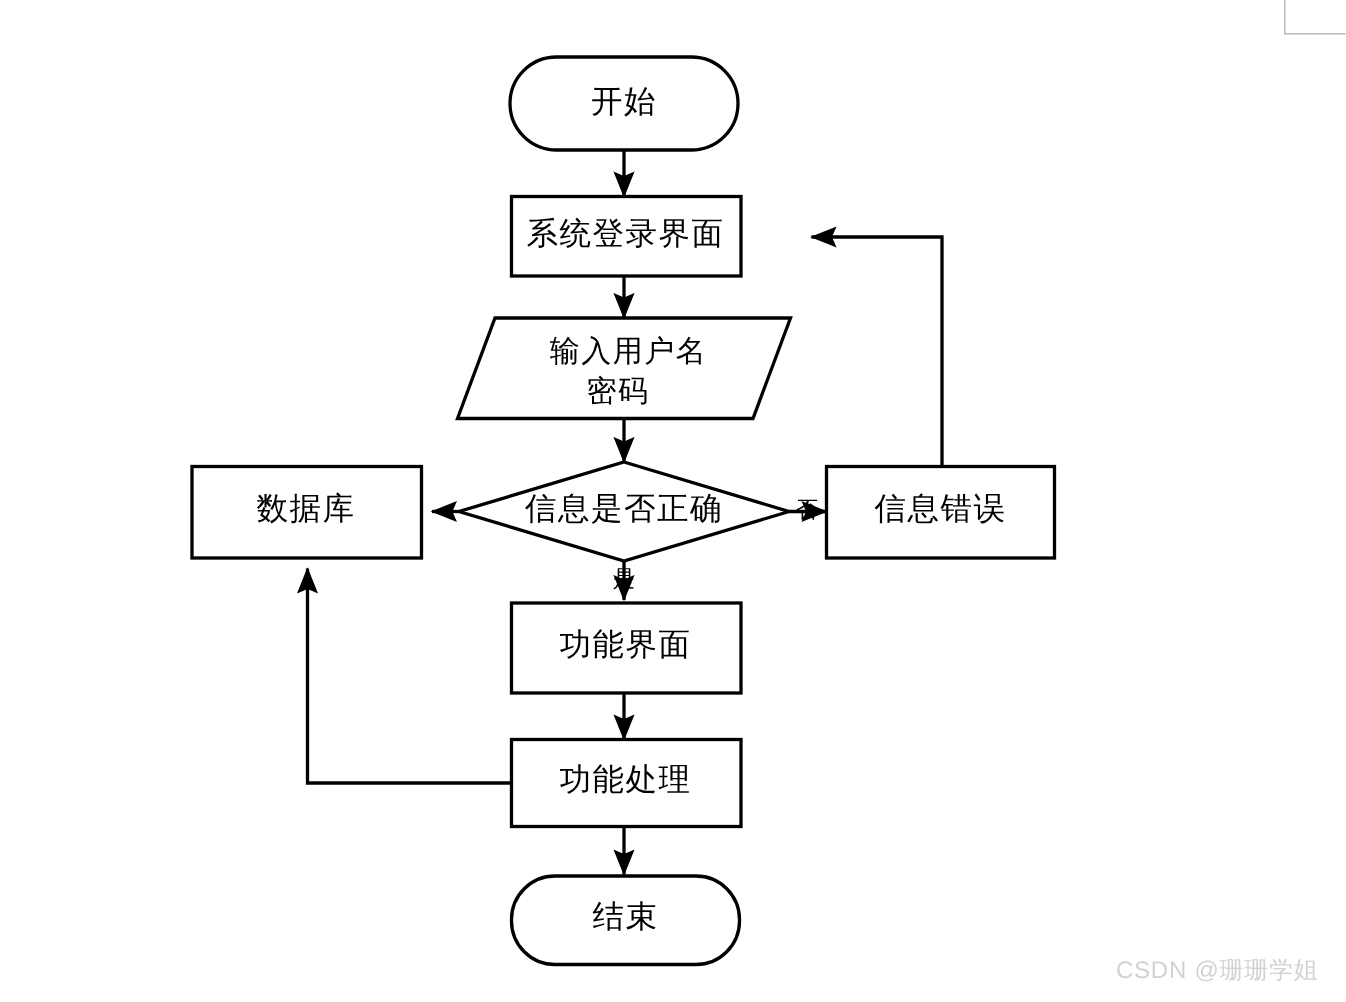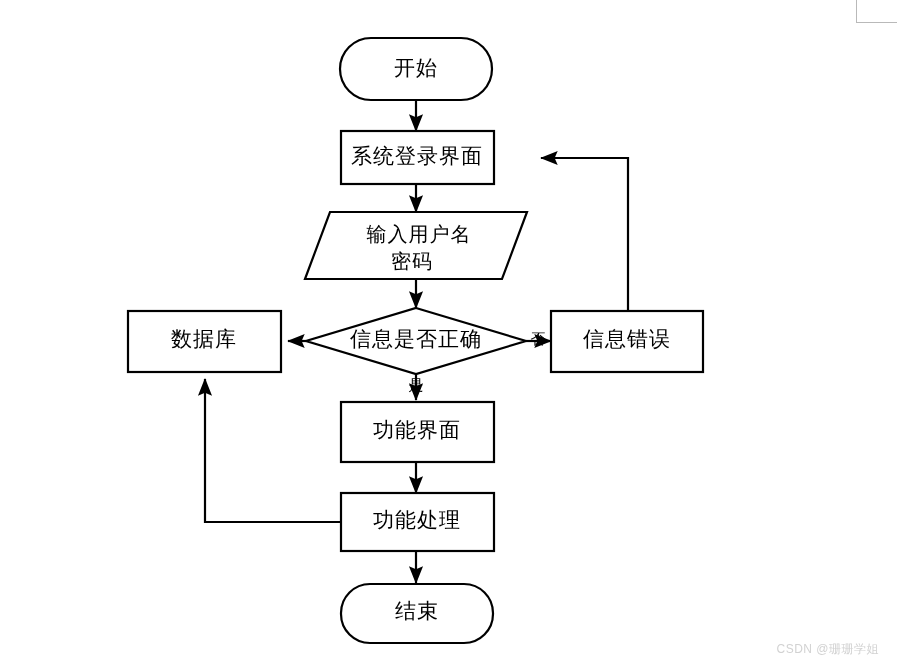--- a/index.html
+++ b/index.html
@@ -60,21 +60,21 @@
     position: absolute;
     border-left: 1px solid #b9b9b9;
     border-bottom: 1px solid #b9b9b9;
   }
   .watermark {
     position: absolute;
     right: 18px;
     bottom: 10px;
     color: #d2d2d2;
     font-family: "Liberation Sans", "DejaVu Sans", sans-serif;
-    font-size: 12px;
+    font-size: 16px;
     letter-spacing: 0.5px;
     white-space: nowrap;
     user-select: none;
   }
 </style>
 </head>
 <body>
 
 <div id="canvas">
 

